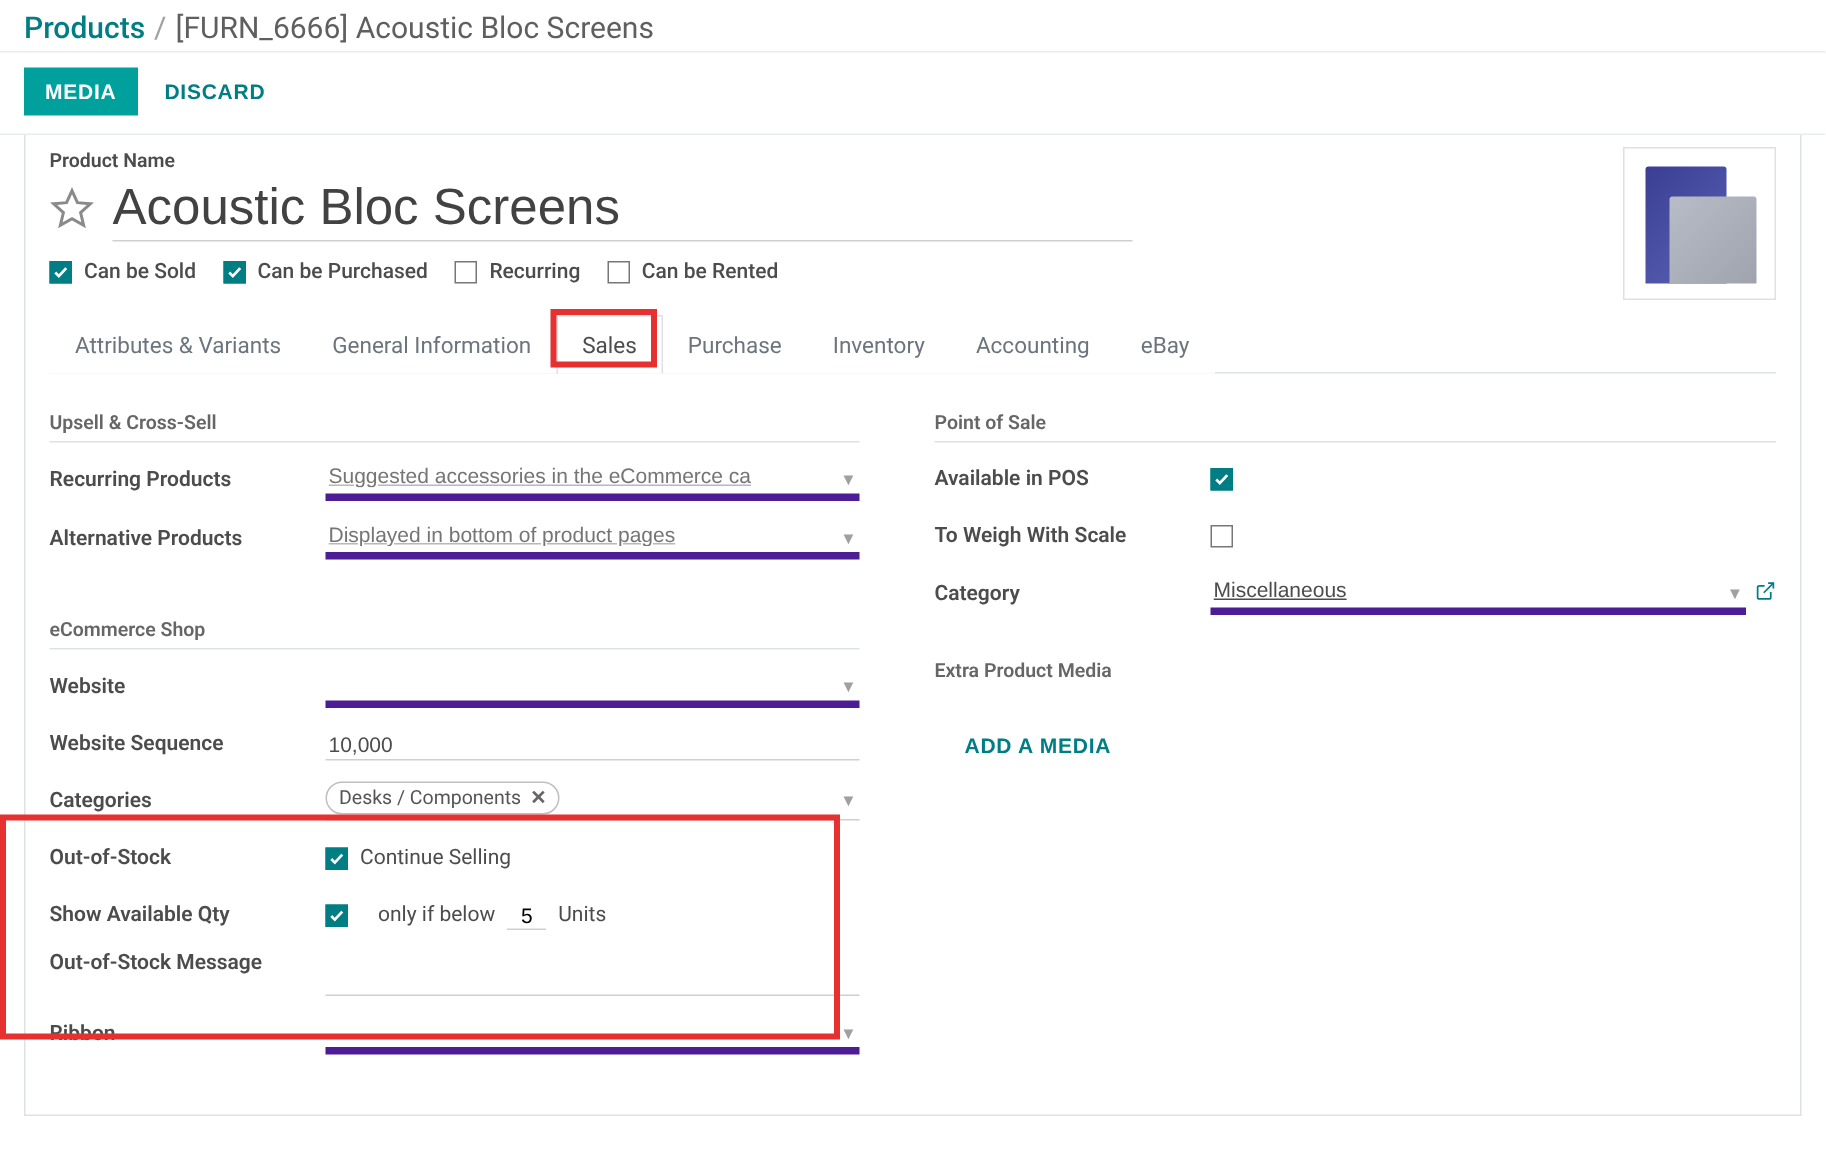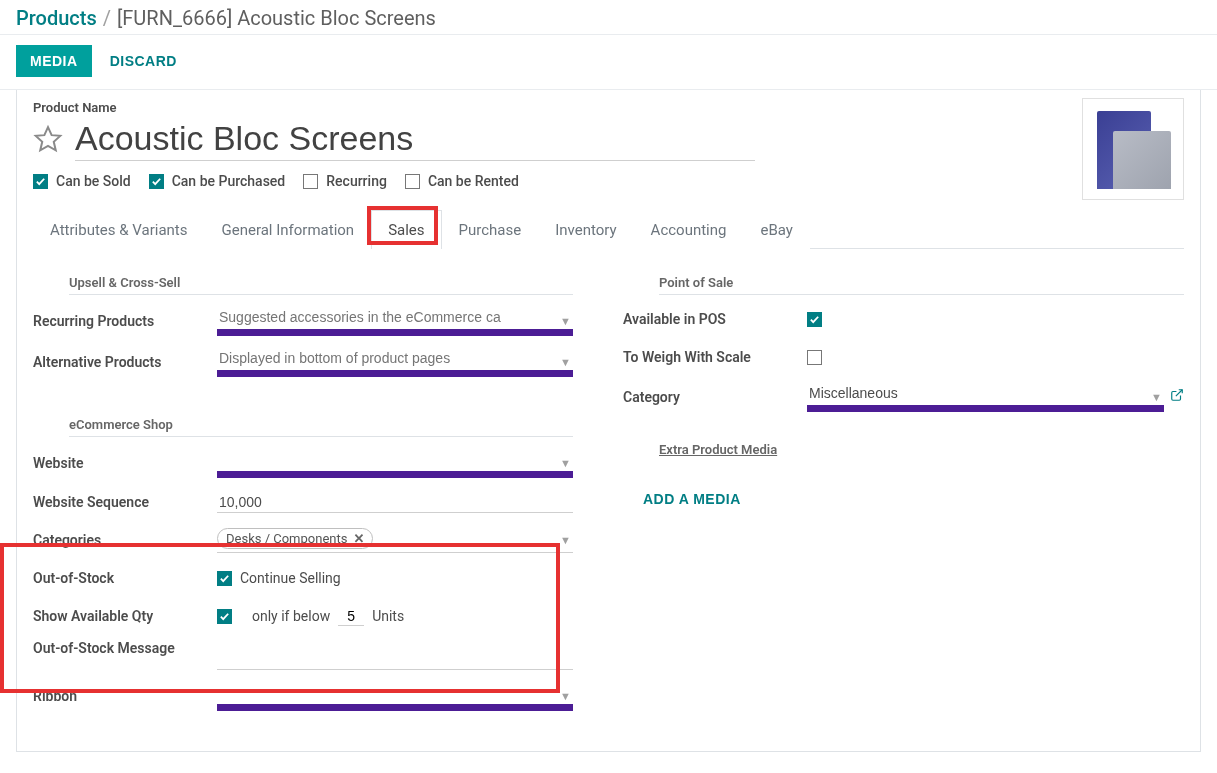--- a/index.html
+++ b/index.html
@@ -152,21 +152,20 @@
 
   .columns { display: flex; gap: 50px; }
   .col { flex: 1; min-width: 0; }
   .section-header {
     font-size: 13px;
     font-weight: 600;
     color: #666;
     border-bottom: 1px solid #dee2e6;
     padding-bottom: 4px;
     margin-bottom: 10px;
-    margin-left: 36px;
   }
   .field-row {
     display: flex;
     align-items: center;
     margin-bottom: 10px;
     min-height: 28px;
   }
   .field-label {
     width: 184px;
     font-size: 14px;
@@ -177,26 +176,27 @@
   .field-value {
     flex: 1;
     display: flex;
     align-items: center;
     gap: 8px;
     min-height: 24px;
   }
   .m2m-input {
     flex: 1;
     border: none;
-    border-bottom: 7px solid #4c1d95;
+    border-bottom: 5px solid #4c1d95;
     padding: 4px 16px 4px 2px;
     font-size: 14px;
     color: #b8b8b8;
     position: relative;
     background: transparent;
+    text-decoration: underline;
   }
   .m2m-wrap { flex:1; position: relative; }
   .m2m-wrap .caret {
     position: absolute; right: 2px; top: 50%; transform: translateY(-50%);
     font-size: 11px; color: #a0a0a0; pointer-events: none;
   }
   .text-input {
     border: none;
     border-bottom: 1px solid #cfcfcf;
     padding: 2px 2px;
@@ -436,21 +436,21 @@
         <span class="ext-link">
           <svg width="14" height="14" viewBox="0 0 24 24" fill="none" stroke="#017e84" stroke-width="2">
             <path d="M18 13v6a2 2 0 0 1-2 2H5a2 2 0 0 1-2-2V8a2 2 0 0 1 2-2h6"></path>
             <polyline points="15 3 21 3 21 9"></polyline>
             <line x1="10" y1="14" x2="21" y2="3"></line>
           </svg>
         </span>
       </div>
 
       <div style="height:20px;"></div>
-      <div class="section-header" style="border-bottom:none;text-decoration:underline;">Extra Product Media</div>
+      <div class="section-header" style="border-bottom:none;">Extra Product Media</div>
 
       <button class="btn-add-media">ADD A MEDIA</button>
     </div>
   </div>
 
 </div>
 
 <div class="tab-highlight" id="hl-tab" style="left: 367.125px; top: 206px; width: 70.4219px; height: 39px;"></div>
 <div class="big-red-box" id="hl-box" style="left: 0px; top: 543px; width: 560px; height: 150px;"></div>
 

